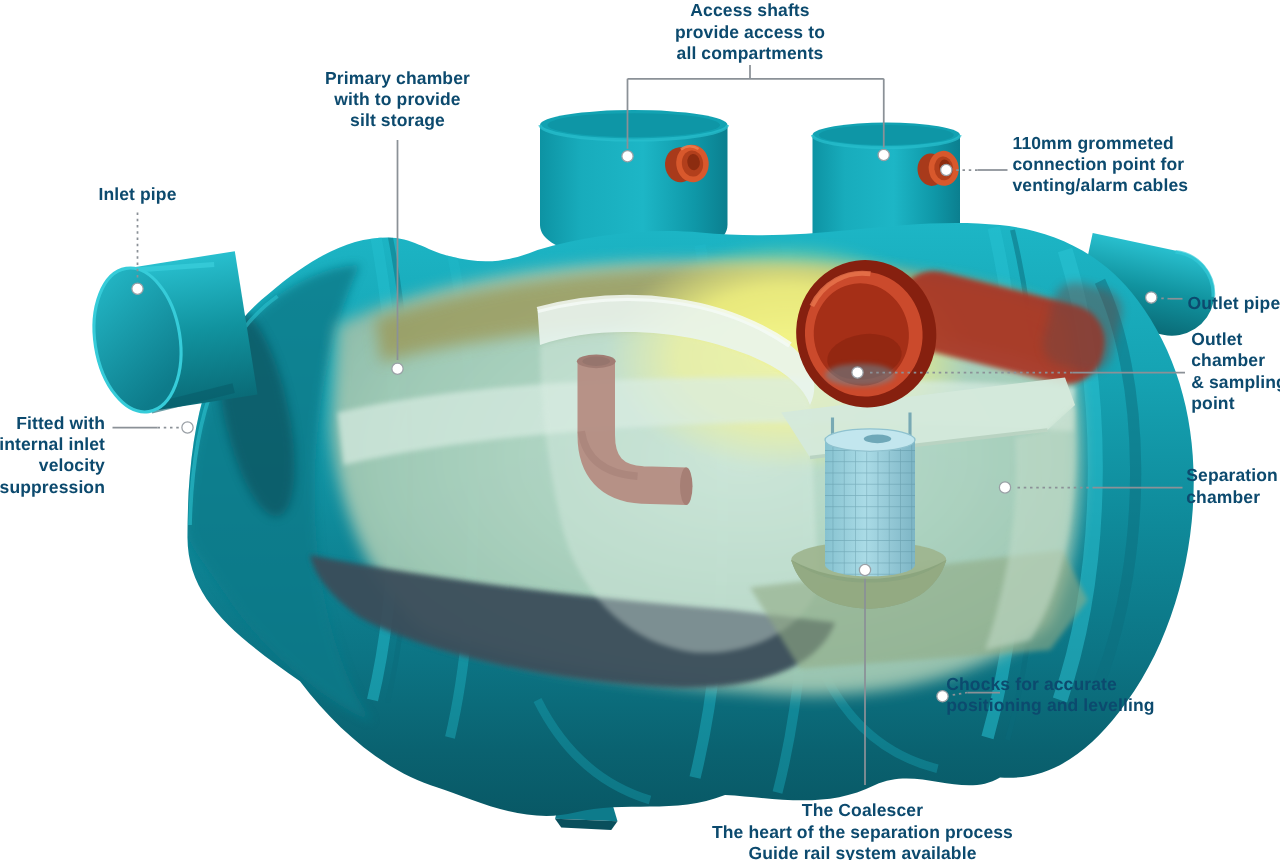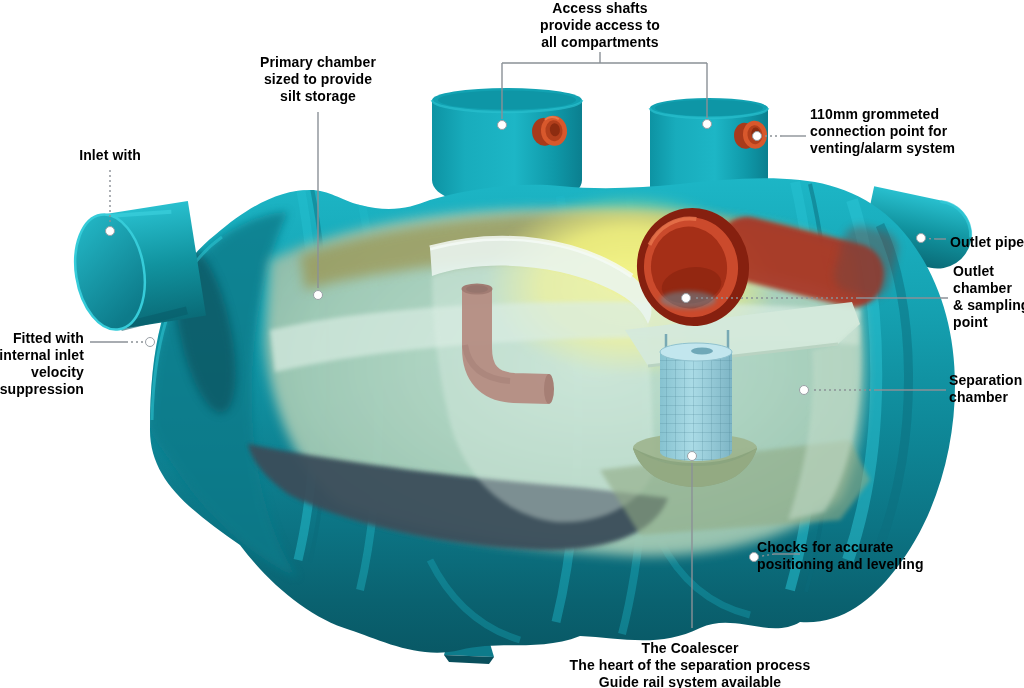--- a/index.html
+++ b/index.html
@@ -3,21 +3,21 @@
 <meta charset="utf-8">
 <style>
   html,body{margin:0;padding:0;background:#ffffff;}
   #stage{
     position:relative;width:1024px;height:688px;background:#ffffff;
     font-family:"Liberation Sans",sans-serif;overflow:hidden;
   }
   #art{position:absolute;left:0;top:0;width:1024px;height:688px;}
   .lbl{
     position:absolute;font-size:14px;line-height:17px;font-weight:700;
-    color:#000000;white-space:pre-line;letter-spacing:0.1px;
+    color:#0c4a6e;white-space:pre-line;letter-spacing:0.1px;
   }
   .c{text-align:center;} .r{text-align:right;} .l{text-align:left;}
 </style>
 </head>
 <body>
 
 <div id="stage">
 
 <svg id="art" viewBox="0 0 1024 688" xmlns="http://www.w3.org/2000/svg">
   <defs>
@@ -240,26 +240,26 @@
     <circle cx="804" cy="390" r="4.5"></circle>
     <circle cx="754" cy="557" r="4.5"></circle>
     <circle cx="692" cy="456" r="4.5"></circle>
   </g>
 </svg>
 
 <div class="lbl c" style="left:460px;top:0;width:280px">Access shafts
 provide access to
 all compartments</div>
 <div class="lbl c" style="left:198px;top:54px;width:240px">Primary chamber
-sized to provide
+with to provide
 silt storage</div>
 <div class="lbl l" style="left:810px;top:106px;width:210px">110mm grommeted
 connection point for
-venting/alarm system</div>
-<div class="lbl c" style="left:30px;top:147px;width:160px">Inlet with</div>
+venting/alarm cables</div>
+<div class="lbl c" style="left:30px;top:147px;width:160px">Inlet pipe</div>
 <div class="lbl r" style="left:-16px;top:330px;width:100px">Fitted with
 internal inlet
 velocity
 suppression</div>
 <div class="lbl l" style="left:950px;top:234px;width:80px">Outlet pipe</div>
 <div class="lbl l" style="left:953px;top:263px;width:90px">Outlet
 chamber
 &amp; sampling
 point</div>
 <div class="lbl l" style="left:949px;top:372px;width:80px">Separation

